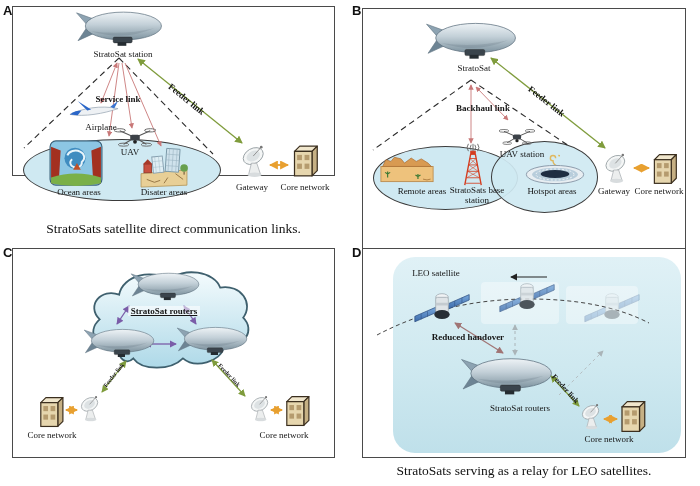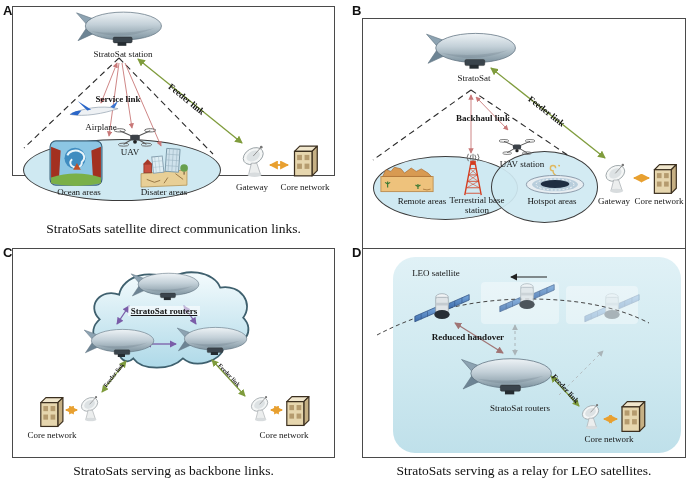--- a/index.html
+++ b/index.html
@@ -230,21 +230,21 @@
     <div class="lbl" style="left:58px;top:116px;width:60px;">Airplane</div>
     <div class="lbl" style="left:96px;top:141px;width:42px;">UAV</div>
     <div class="lbl" style="left:33px;top:181px;width:66px;">Ocean areas</div>
     <div class="lbl" style="left:118px;top:181px;width:66px;">Disater areas</div>
     <div class="lbl" style="left:214px;top:176px;width:50px;">Gateway</div>
     <div class="lbl" style="left:265px;top:176px;width:54px;">Core network</div>
   </div>
   <div class="caption" style="left:12px;top:221px;width:323px;">StratoSats satellite direct communication links.</div>
 
   <div class="letter" style="left:352px;top:3px;">B</div>
-  <div class="panel" style="left:362px;top:18px;width:324px;height:262px;">
+  <div class="panel" style="left:362px;top:8px;width:324px;height:262px;">
     <div class="ellipse" style="left:10px;top:137px;width:145px;height:64px;"></div>
     <div class="ellipse" style="left:128px;top:132px;width:107px;height:72px;background:rgba(207,233,242,.92);"></div>
     <svg class="abs" style="left:0;top:0;" width="324" height="210">
       <path d="M108,71 L10,141" stroke="#2a2a2a" stroke-width="1.1" stroke-dasharray="6,4" fill="none"></path>
       <path d="M108,71 L206,137" stroke="#2a2a2a" stroke-width="1.1" stroke-dasharray="6,4" fill="none"></path>
       <g stroke="#c87878" stroke-width=".9">
         <line x1="108" y1="76" x2="108" y2="134" marker-start="url(#mR)" marker-end="url(#mR)"></line>
         <line x1="113" y1="78" x2="145" y2="111" marker-start="url(#mR)" marker-end="url(#mR)"></line>
       </g>
       <line x1="128" y1="49" x2="242" y2="139" stroke="#7f9c3c" stroke-width="1.3" marker-start="url(#mG)" marker-end="url(#mG)"></line>
@@ -272,21 +272,21 @@
         <use href="#sym-dish"></use>
       </svg>
     <svg class="abs" style="left:288px;top:143px;" width="27" height="34" viewBox="0 0 32 40">
         <use href="#sym-building"></use>
       </svg>
     <div class="lbl" style="left:81px;top:55px;width:60px;">StratoSat</div>
     <div class="lbl b" style="left:82px;top:95px;width:76px;">Backhaul link</div>
     <div class="lbl b" style="left:153px;top:88px;width:60px;transform:rotate(38deg);">Feeder link</div>
     <div class="lbl" style="left:24px;top:178px;width:70px;">Remote areas</div>
     <div class="lbl" style="left:79px;top:177px;width:70px;">
-      <span style="display:block">Terrestrial base</span>
+      <span style="display:block">StratoSats base</span>
       <span style="display:block">station</span>
     </div>
     <div class="lbl" style="left:128px;top:141px;width:62px;">UAV station</div>
     <div class="lbl" style="left:154px;top:178px;width:70px;">Hotspot areas</div>
     <div class="lbl" style="left:226px;top:178px;width:50px;">Gateway</div>
     <div class="lbl" style="left:271px;top:178px;width:50px;">Core network</div>
   </div>
 
   <div class="letter" style="left:3px;top:245px;">C</div>
   <div class="panel" style="left:12px;top:248px;width:323px;height:210px;">
@@ -324,21 +324,20 @@
       </svg>
     <svg class="abs" style="left:270px;top:145px;" width="28" height="34" viewBox="0 0 32 40">
         <use href="#sym-building"></use>
       </svg>
     <div class="lbl b" style="left:99px;top:58px;width:104px;"><span class="band">StratoSat routers</span></div>
     <div class="lbl tiny b" style="left:81px;top:123px;width:40px;transform:rotate(-51deg);">Feeder link</div>
     <div class="lbl tiny b" style="left:196px;top:123px;width:40px;transform:rotate(47deg);">Feeder link</div>
     <div class="lbl" style="left:8px;top:182px;width:62px;">Core network</div>
     <div class="lbl" style="left:240px;top:182px;width:62px;">Core network</div>
   </div>
-  <div class="caption" style="left:12px;top:463px;width:323px;">StratoSats serving as backbone links.</div>
 
   <div class="letter" style="left:352px;top:245px;">D</div>
   <div class="panel" style="left:362px;top:248px;width:324px;height:210px;">
     <div class="dbg" style="left:30px;top:8px;width:288px;height:196px;"></div>
     <div class="ghost" style="left:118px;top:33px;width:78px;height:42px;"></div>
     <div class="ghost" style="left:203px;top:37px;width:72px;height:38px;"></div>
     <svg class="abs" style="left:0;top:0;" width="324" height="210">
       <path d="M14,86 C60,62 110,50 166,50 C215,50 255,58 286,74" fill="none" stroke="#444" stroke-width="1" stroke-dasharray="4,3"></path>
       <line x1="184" y1="28" x2="148" y2="28" stroke="#222" stroke-width="1.2" marker-end="url(#mK)"></line>
       <line x1="152" y1="76" x2="152" y2="106" stroke="#aab4b8" stroke-width="1" stroke-dasharray="3,3" marker-start="url(#mGy)" marker-end="url(#mGy)"></line>

